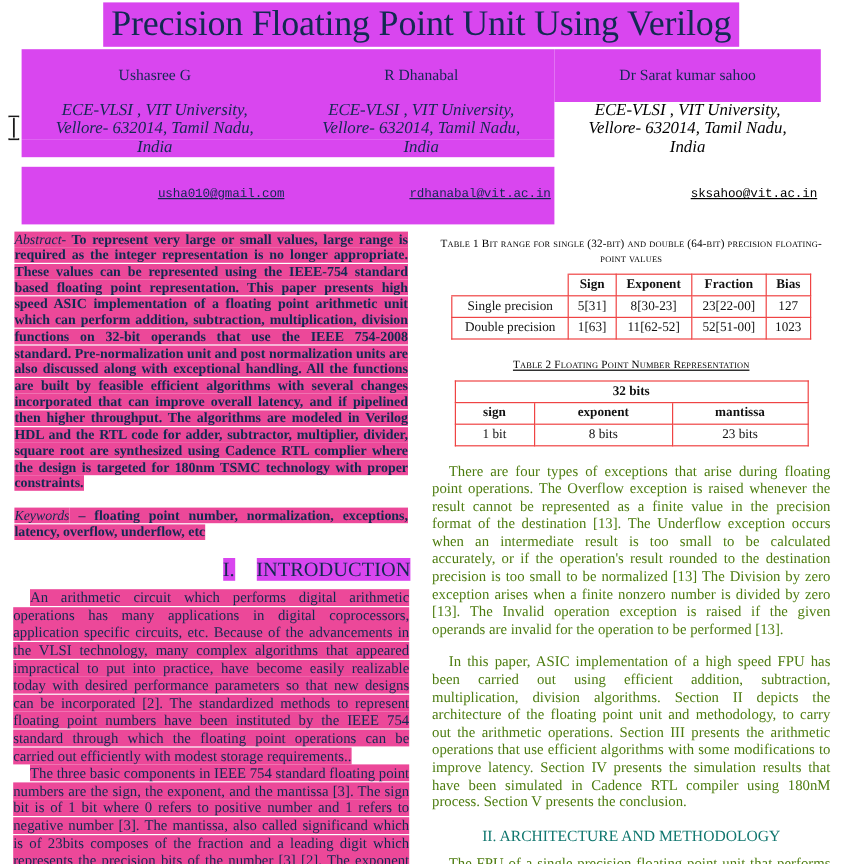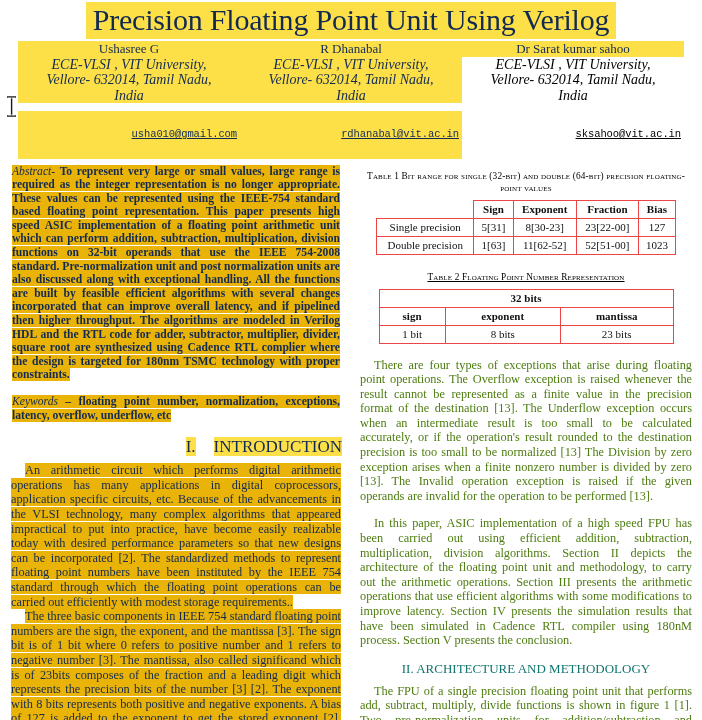--- a/index.html
+++ b/index.html
@@ -11,26 +11,26 @@
     overflow: hidden;
   }
   #page {
     position: relative;
     width: 702px; height: 720px;
     background: #ffffff;
   }
 
   
   .sel {
-    background: #eab308;
+    background: #ec4899;
     color: #122a52;
     box-decoration-break: clone;
     -webkit-box-decoration-break: clone;
   }
-  .selblock { background: #fde047; color: #122a52; }
+  .selblock { background: #d946ef; color: #122a52; }
 
   
   #title-wrap {
     text-align: center;
     padding-top: 2px;
   }
   #title {
     display: inline-block;
     font-size: 30px;
     line-height: 33px;
@@ -47,21 +47,21 @@
     padding: 0 18px;
   }
   .author-col {
     flex: 1 1 33.33%;
     text-align: center;
     line-height: 15.5px;
   }
   .author-name {
     font-size: 13px;
     display: inline-block;
-    padding: 0 3px;
+    padding: 14px 3px;
   }
   .author-aff {
     font-size: 14px;
     font-style: italic;
     display: inline-block;
     padding: 0 3px;
   }
   .author-mail {
     font-size: 10.5px;
     font-family: "Liberation Mono", "DejaVu Sans Mono", monospace;

